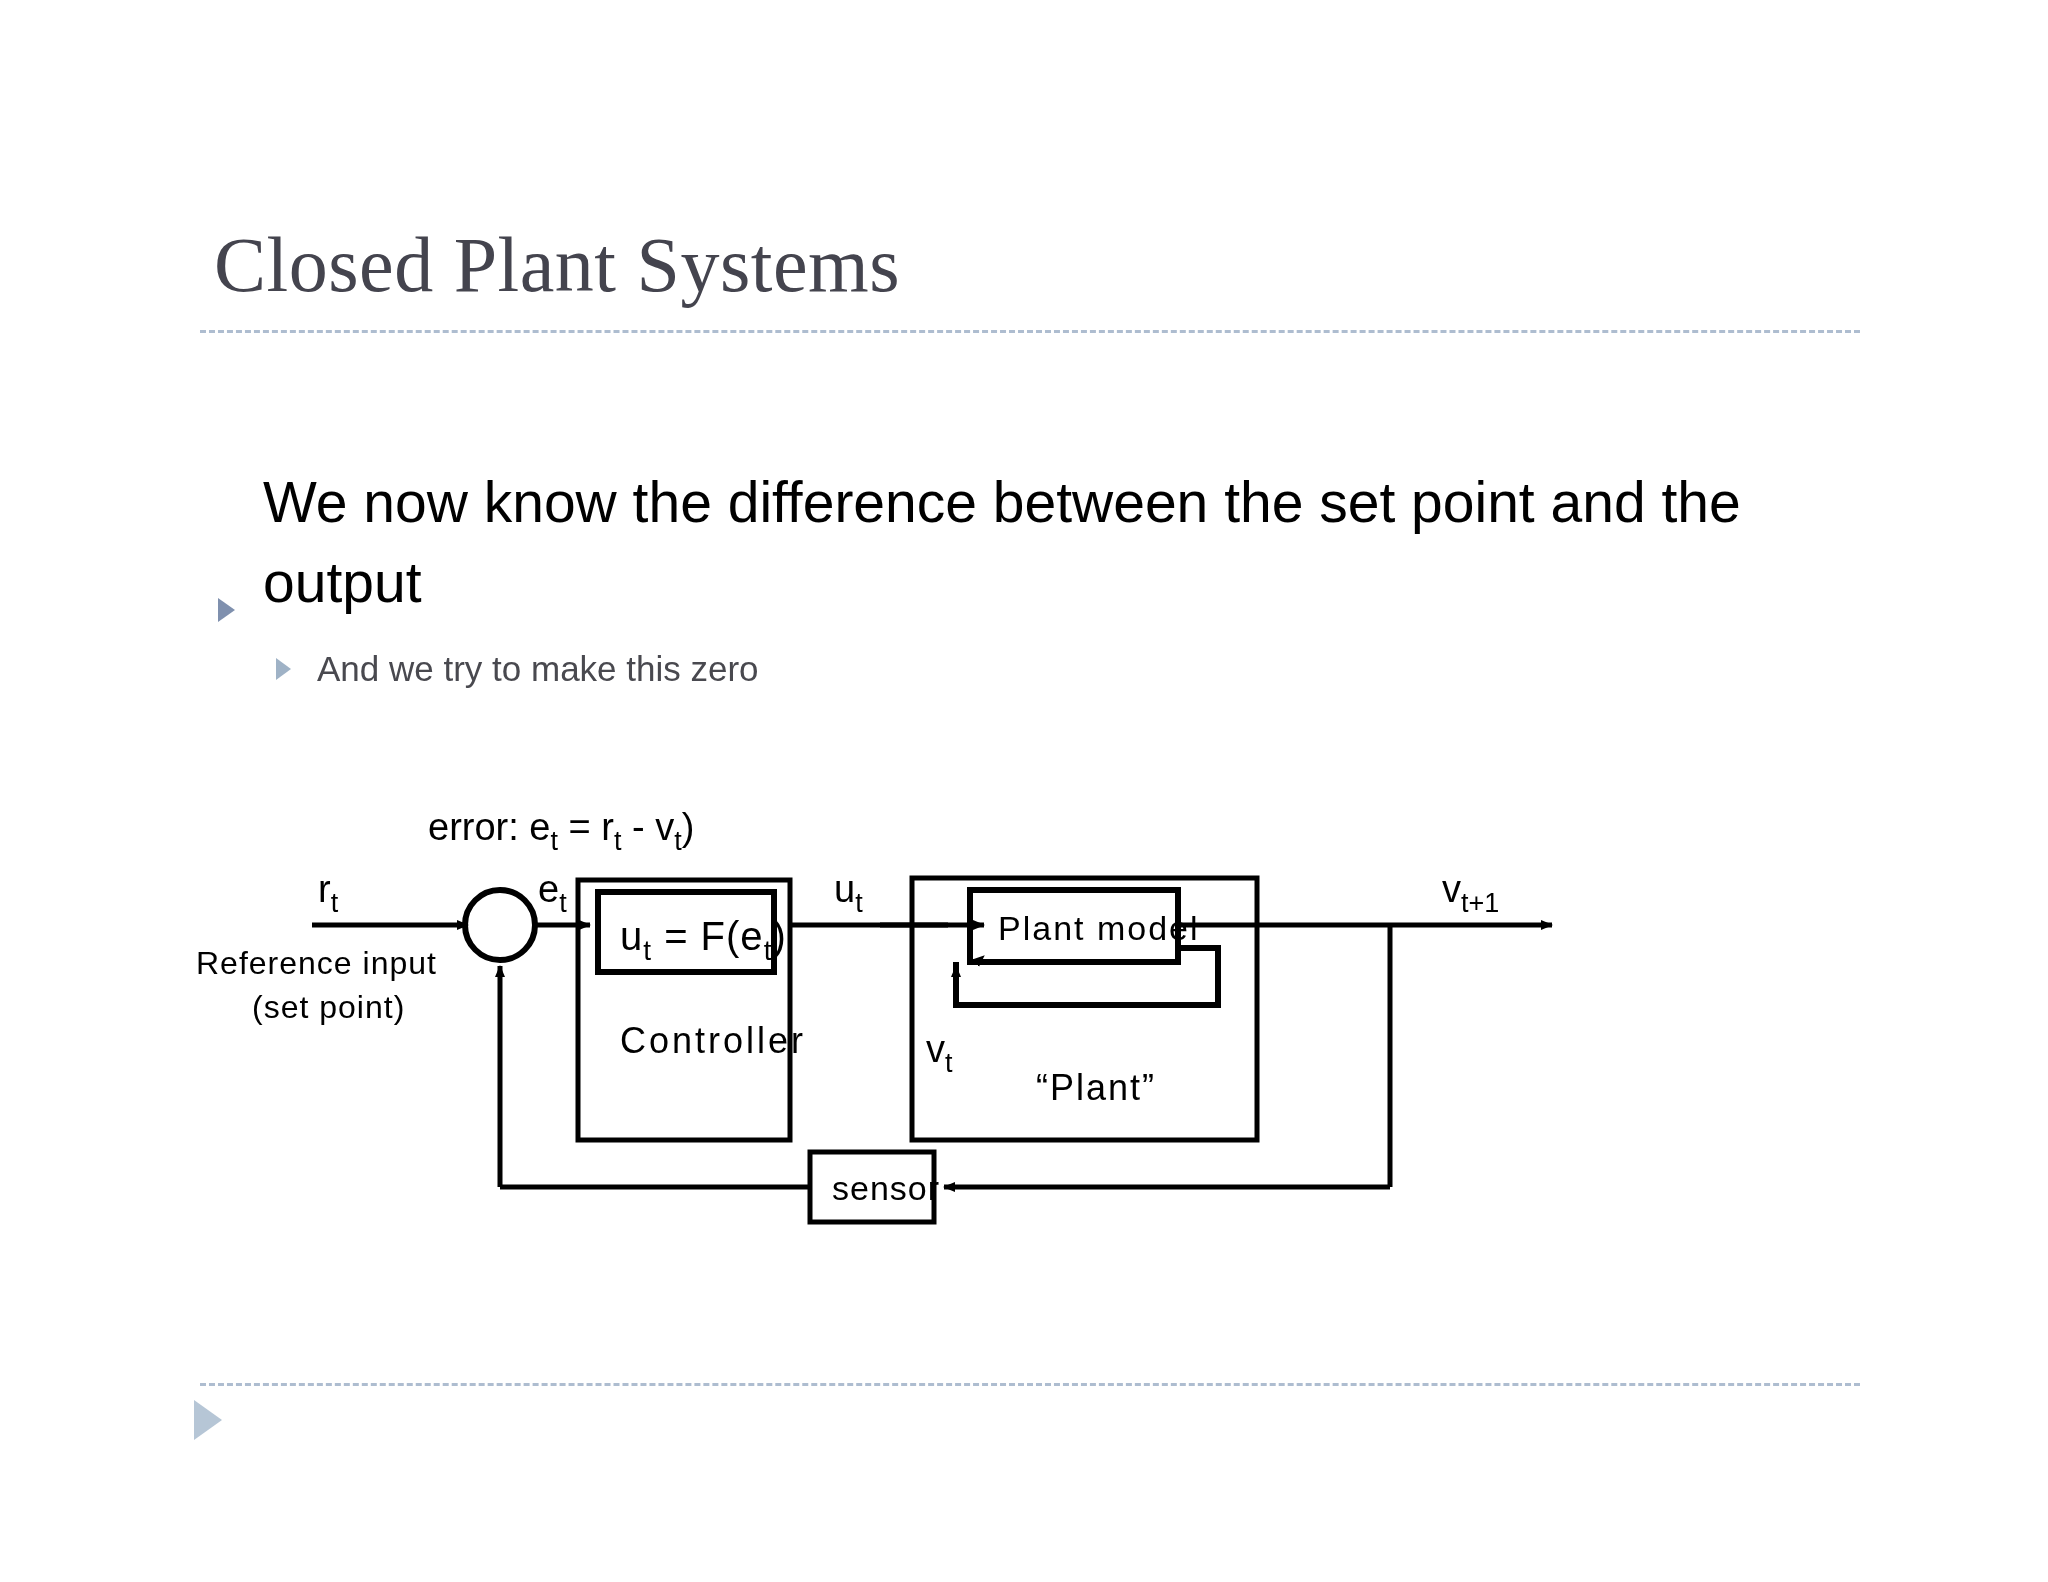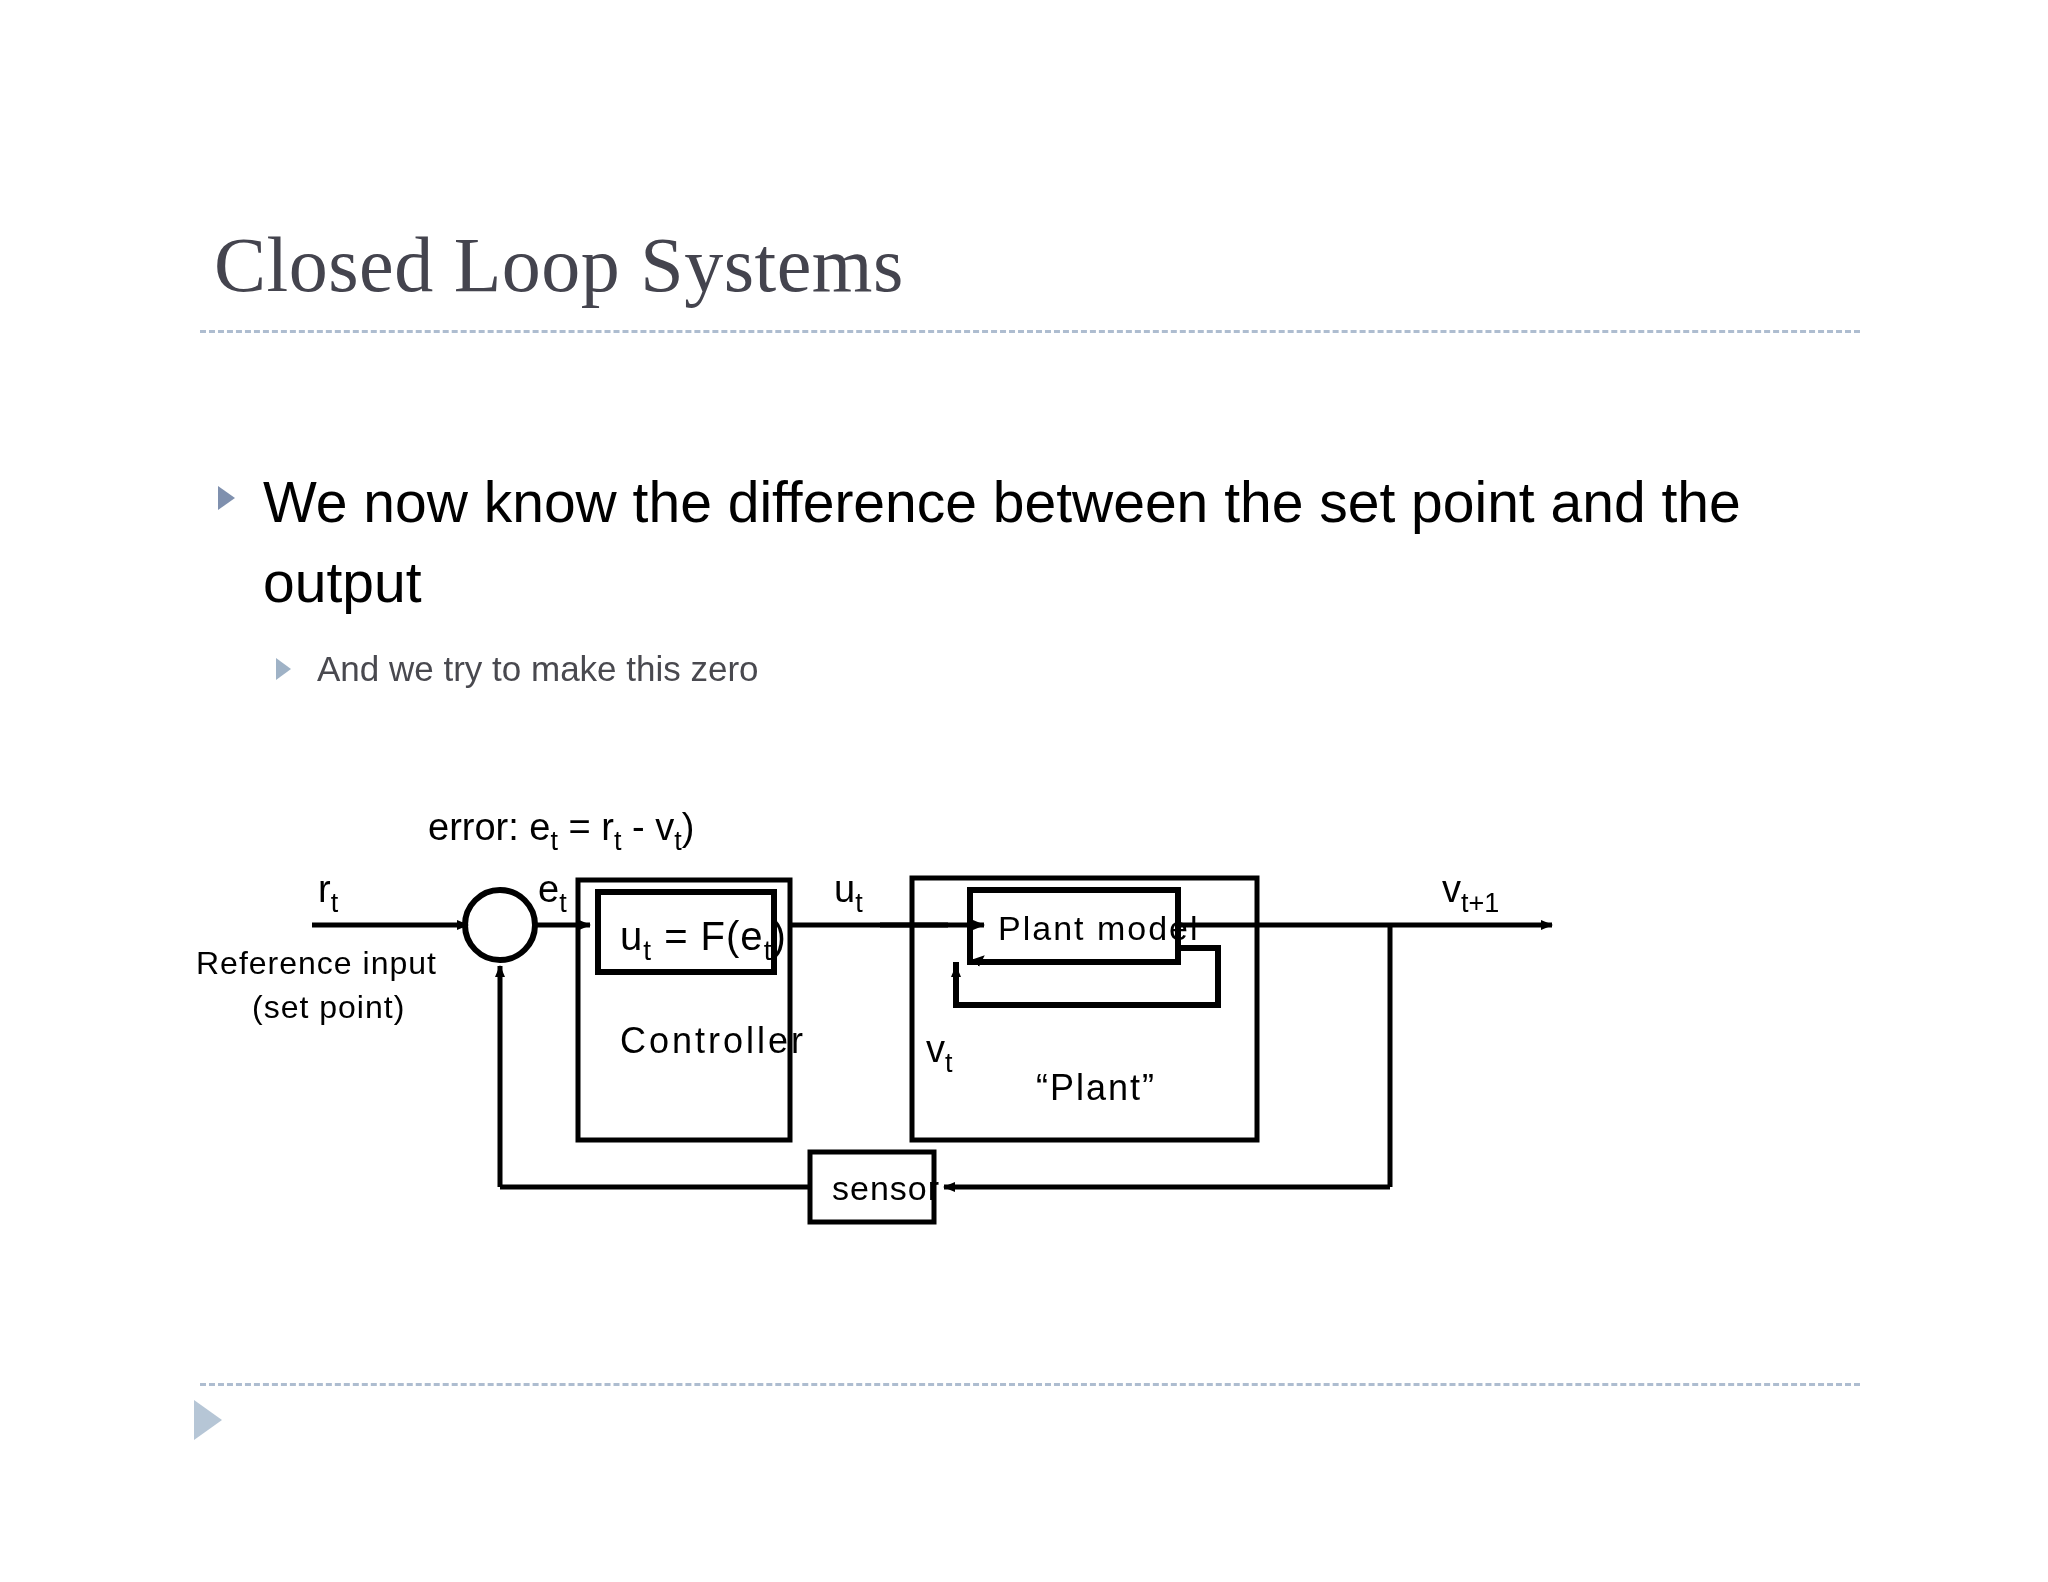--- a/index.html
+++ b/index.html
@@ -83,21 +83,21 @@
   }
   .bullet-text.sub {
     color: #49494f;
     font-size: 35px;
     line-height: 66px;
   }
 
   #bullet-1 { left: 218px; top: 370px; width: 1640px; }
   #bullet-1 .bullet-tri { margin: 24px 28px 0 0; }
 
-  #bullet-2 { left: 218px; top: 462px; width: 1640px; }
+  #bullet-2 { left: 218px; top: 462px; width: 1640px; align-items: flex-end; }
   #bullet-2 .bullet-tri { margin: 24px 28px 0 0; }
 
   #bullet-3 { left: 276px; top: 636px; width: 1560px; }
   #bullet-3 .bullet-tri { margin: 22px 26px 0 0; }
 
   
   #diagram {
     position: absolute;
     left: 180px;
     top: 770px;
@@ -109,21 +109,21 @@
   .dg-label {
     font-family: "Liberation Sans", sans-serif;
     fill: #000000;
   }
 </style>
 </head>
 <body>
 
 <div id="slide">
 
-  <div id="title">Closed Loop Systems</div>
+  <div id="title">Closed Plant Systems</div>
   <div class="rule" id="rule-top"></div>
 
 
   <div class="bullet-row" id="bullet-2">
     <span class="bullet-tri"></span>
     <span class="bullet-text">We now know the difference between the set point and the output</span>
   </div>
 
   <div class="bullet-row" id="bullet-3">
     <span class="bullet-tri sub"></span>

